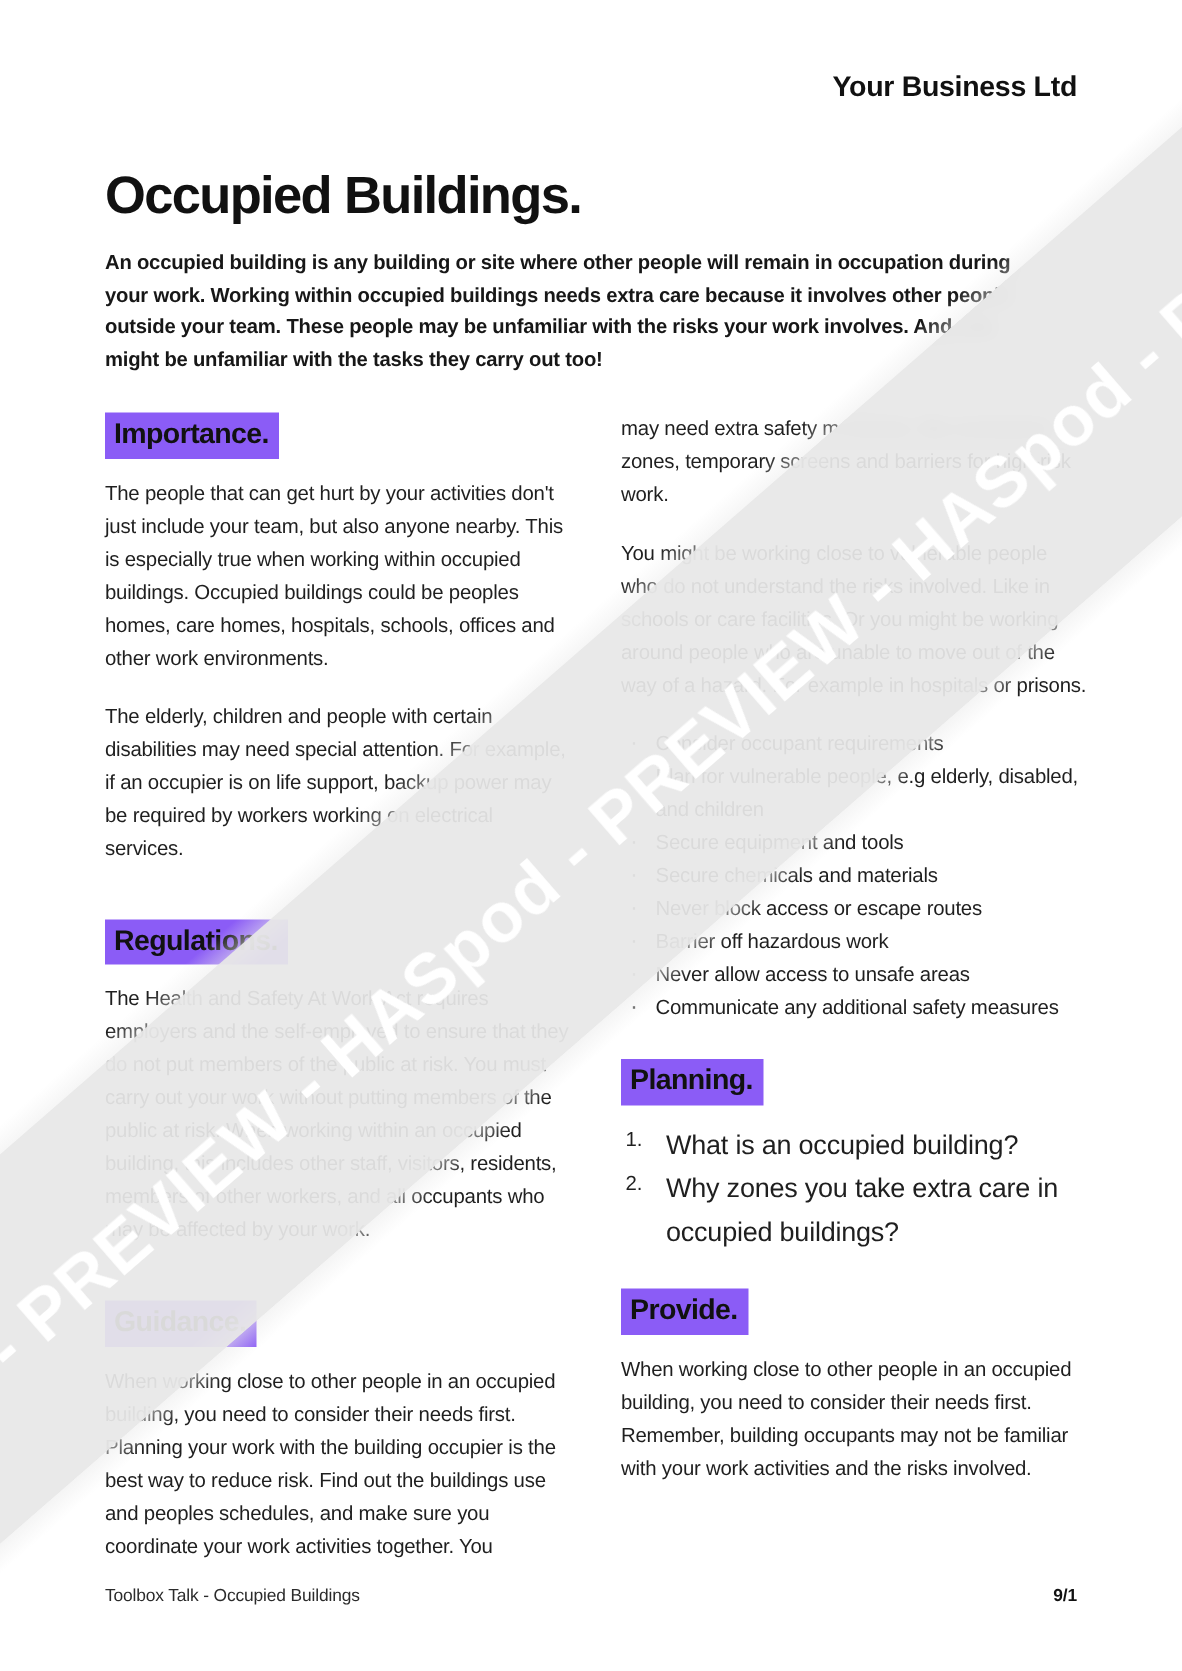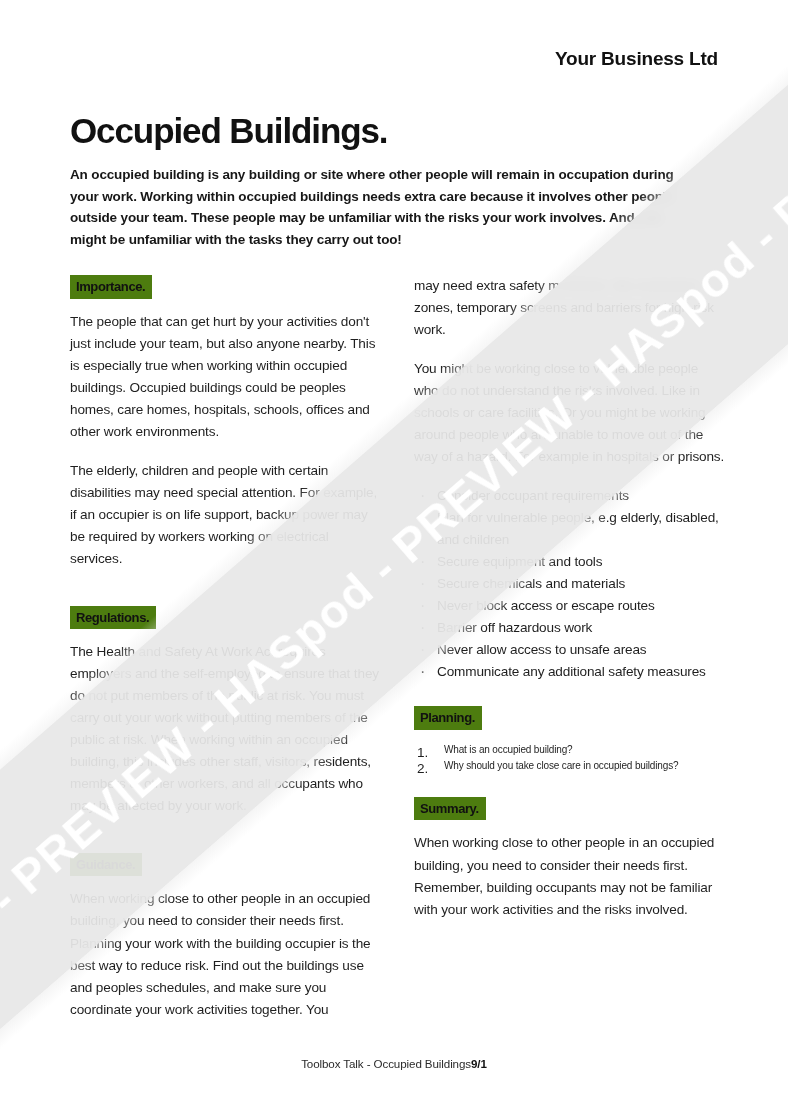--- a/index.html
+++ b/index.html
@@ -64,22 +64,22 @@
     gap: 32px;
     align-items: flex-start;
   }
   .col {
     width: 312px;
     flex: 0 0 312px;
   }
 
   .sec-head {
     display: inline-block;
-    background: #4d7c0f;
-    font-size: 13px;
+    background: #8b5cf6;
+    font-size: 19px;
     font-weight: bold;
     letter-spacing: -0.4px;
     color: #111111;
     padding: 4px 7px 4px 6px;
     margin: 0 0 12px 0;
     line-height: 1.18;
   }
   .sec-head.spaced { margin-top: 19px; }
 
   p.body-text {
@@ -117,21 +117,21 @@
 
   ol.questions {
     list-style: none;
     counter-reset: qnum;
     margin: 0 0 4px 0;
     padding: 0;
   }
   ol.questions li {
     position: relative;
     counter-increment: qnum;
-    font-size: 10px;
+    font-size: 18px;
     line-height: 1.62;
     letter-spacing: -0.15px;
     color: #1f1f1f;
     padding-left: 30px;
     margin-bottom: 0px;
   }
   ol.questions li:before {
     content: counter(qnum) ".";
     position: absolute;
     left: 3px;
@@ -140,21 +140,21 @@
     color: #1f1f1f;
   }
 
   
   .doc-footer {
     position: absolute;
     left: 70px;
     right: 70px;
     bottom: 44px;
     display: flex;
-    justify-content: center;
+    justify-content: space-between;
     align-items: baseline;
     font-size: 11.6px;
     letter-spacing: -0.1px;
     color: #2b2b2b;
   }
   .doc-footer .pageno {
     font-weight: bold;
     font-size: 11.6px;
     color: #111111;
   }
@@ -253,24 +253,24 @@
             <li>Secure chemicals and materials</li>
             <li>Never block access or escape routes</li>
             <li>Barrier off hazardous work</li>
             <li>Never allow access to unsafe areas</li>
             <li>Communicate any additional safety measures</li>
           </ul>
 
         <div class="sec-head spaced">Planning.</div>
         <ol class="questions" id="questions-list">
             <li>What is an occupied building?</li>
-            <li>Why should you take close care in occupied buildings?</li>
+            <li>Why zones you take extra care in occupied buildings?</li>
           </ol>
 
-        <div class="sec-head spaced">Summary.</div>
+        <div class="sec-head spaced">Provide.</div>
         <p class="body-text">When working close to other people in an occupied building, you need to consider their needs first. Remember, building occupants may not be familiar with your work activities and the risks involved.</p>
 
       </div>
 
     </div>
 
     <div class="doc-footer">
       <span>Toolbox Talk - Occupied Buildings</span>
       <span class="pageno">9/1</span>
     </div>

